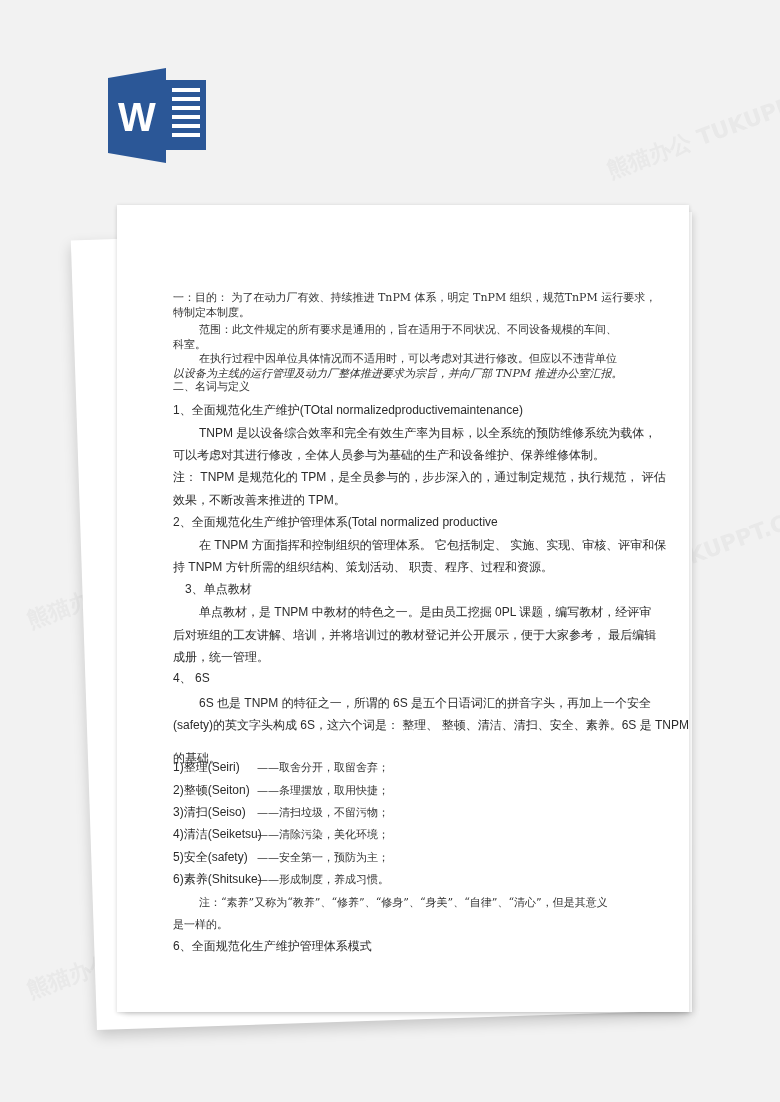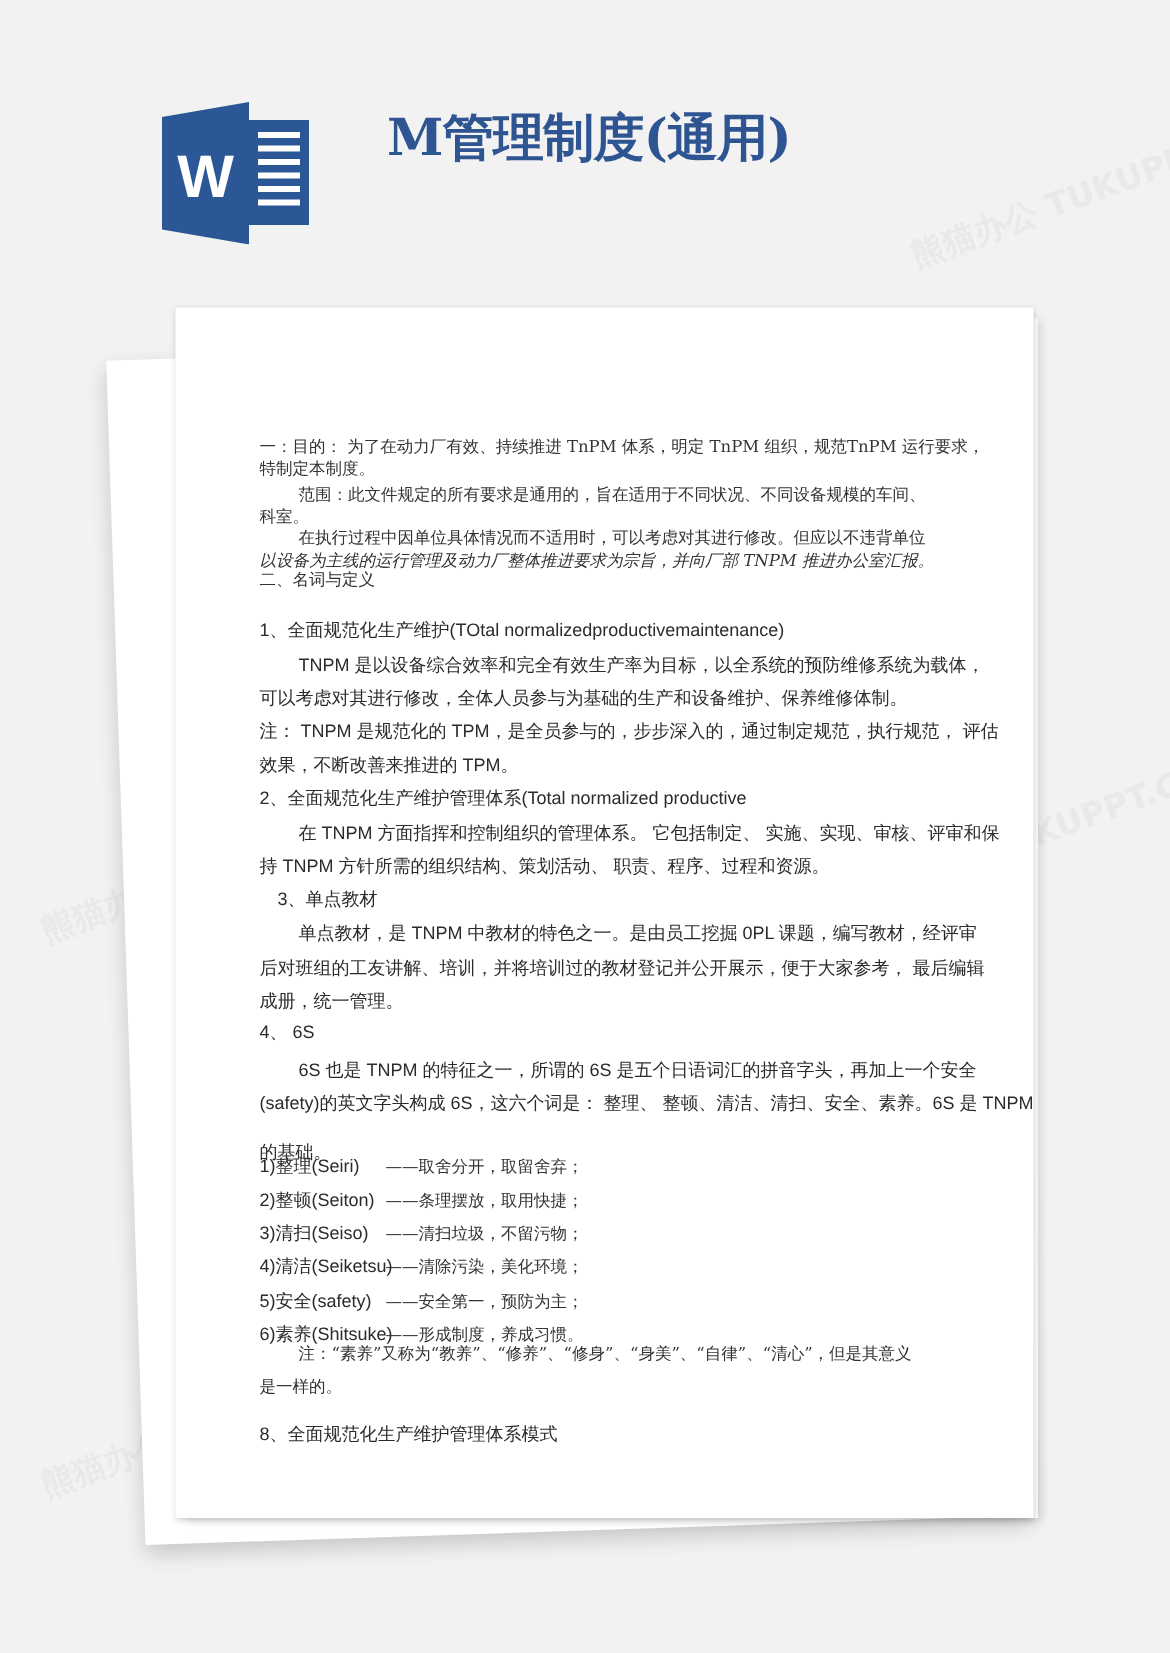--- a/index.html
+++ b/index.html
@@ -35,21 +35,21 @@
       background: #ffffff;
       box-shadow: 0 1px 4px rgba(0,0,0,0.18);
     }
 
     .content { position: absolute; left: 173px; top: 0; width: 465px; color: #2a2a2a; }
     .line {
       position: absolute; left: 0; white-space: nowrap;
       font-size: 12px; line-height: 14px;
     }
     .serif { font-family: "DejaVu Serif", "Liberation Serif", serif; font-size: 11px; color: #333; text-align: right; }
-    .sans { font-family: "Liberation Sans", "DejaVu Sans", sans-serif; font-size: 12px; color: #2b2b2b; margin-top: 10px; }
+    .sans { font-family: "Liberation Sans", "DejaVu Sans", sans-serif; font-size: 12px; color: #2b2b2b; }
     .indent1 { left: 26px; }
     .indent2 { left: 12px; }
 
     .watermark {
       position: absolute; font-family: "DejaVu Sans", sans-serif; font-weight: bold;
       font-size: 22px; color: rgba(200,200,200,0.22); transform: rotate(-20deg);
       white-space: nowrap; pointer-events: none;
     }
   </style>
 </head>
@@ -71,21 +71,20 @@
     <rect x="64" y="29" width="28" height="4" fill="#ffffff"></rect>
     <rect x="64" y="38" width="28" height="4" fill="#ffffff"></rect>
     <rect x="64" y="47" width="28" height="4" fill="#ffffff"></rect>
     <rect x="64" y="56" width="28" height="4" fill="#ffffff"></rect>
     <rect x="64" y="65" width="28" height="4" fill="#ffffff"></rect>
     <polygon points="0,10 58,0 58,95 0,85" fill="#2b5797"></polygon>
     <text x="29" y="63" text-anchor="middle" font-family="Liberation Sans, sans-serif" font-weight="bold" font-size="40" fill="#ffffff">W</text>
   </svg>
 </div>
 <div class="doc-title">
-  <span>M管理制度(通用)</span>
 </div>
 
 <div class="page-back"></div>
 <div class="page-mid"></div>
 <div class="page-front"></div>
 
 <div class="content" id="content">
     <div class="line serif" style="top: 291px;">一：目的：  为了在动力厂有效、持续推进 TnPM 体系，明定 TnPM 组织，规范TnPM 运行要求，</div>
     <div class="line serif" style="top: 306px;">特制定本制度。</div>
     <div class="line serif indent1" style="top: 323px;">范围：此文件规定的所有要求是通用的，旨在适用于不同状况、不同设备规模的车间、</div>
@@ -110,14 +109,14 @@
     <div class="line sans" style="top: 718px;">(safety)的英文字头构成 6S，这六个词是： 整理、 整顿、清洁、清扫、安全、素养。6S 是 TNPM</div>
     <div class="line sans" style="top: 751px;">的基础。</div>
     <div class="line sans" style="top: 760px;"><span style="display: inline-block; width: 84px;">1)整理(Seiri)</span><span class="serif">——取舍分开，取留舍弃；</span></div>
     <div class="line sans" style="top: 783px;"><span style="display: inline-block; width: 84px;">2)整顿(Seiton)</span><span class="serif">——条理摆放，取用快捷；</span></div>
     <div class="line sans" style="top: 805px;"><span style="display: inline-block; width: 84px;">3)清扫(Seiso)</span><span class="serif">——清扫垃圾，不留污物；</span></div>
     <div class="line sans" style="top: 827px;"><span style="display: inline-block; width: 84px;">4)清洁(Seiketsu)</span><span class="serif">——清除污染，美化环境；</span></div>
     <div class="line sans" style="top: 850px;"><span style="display: inline-block; width: 84px;">5)安全(safety)</span><span class="serif">——安全第一，预防为主；</span></div>
     <div class="line sans" style="top: 872px;"><span style="display: inline-block; width: 84px;">6)素养(Shitsuke)</span><span class="serif">——形成制度，养成习惯。</span></div>
     <div class="line serif indent1" style="top: 896px;">注：“素养”又称为“教养”、“修养”、“修身”、“身美”、“自律”、“清心”，但是其意义</div>
     <div class="line serif" style="top: 918px;">是一样的。</div>
-    <div class="line sans" style="top: 939px;">8、全面规范化生产维护管理体系模式</div>
+    <div class="line sans" style="top: 939px;">6、全面规范化生产维护管理体系模式</div>
   </div>
 
 </body></html>

